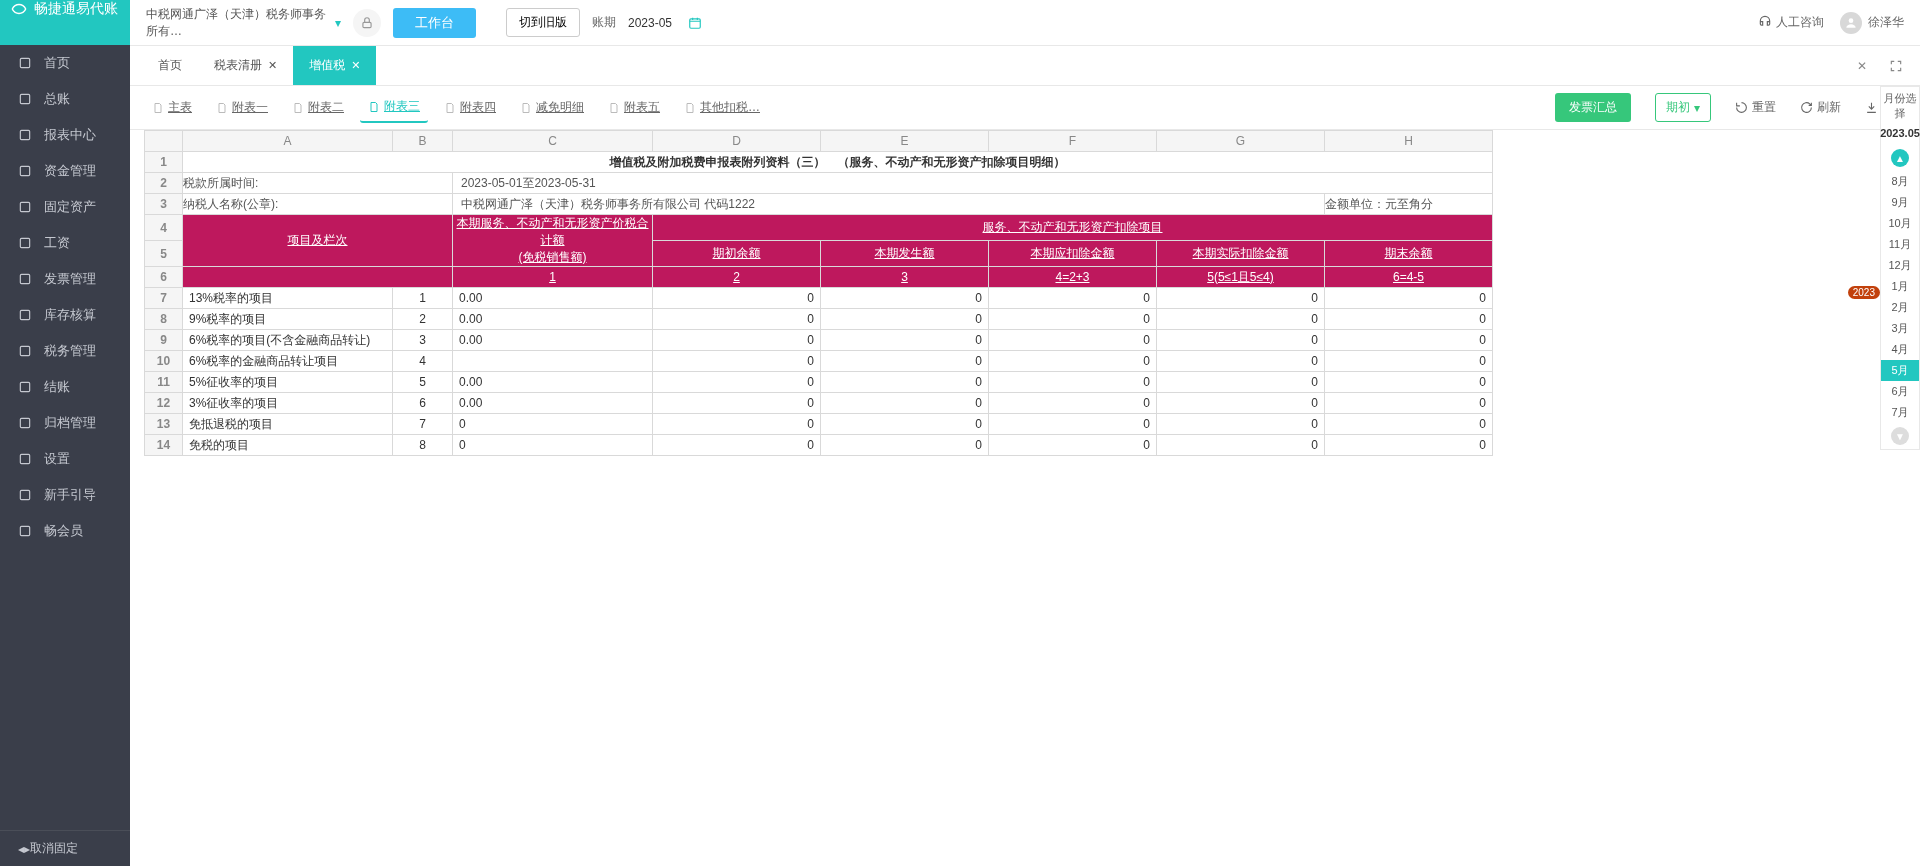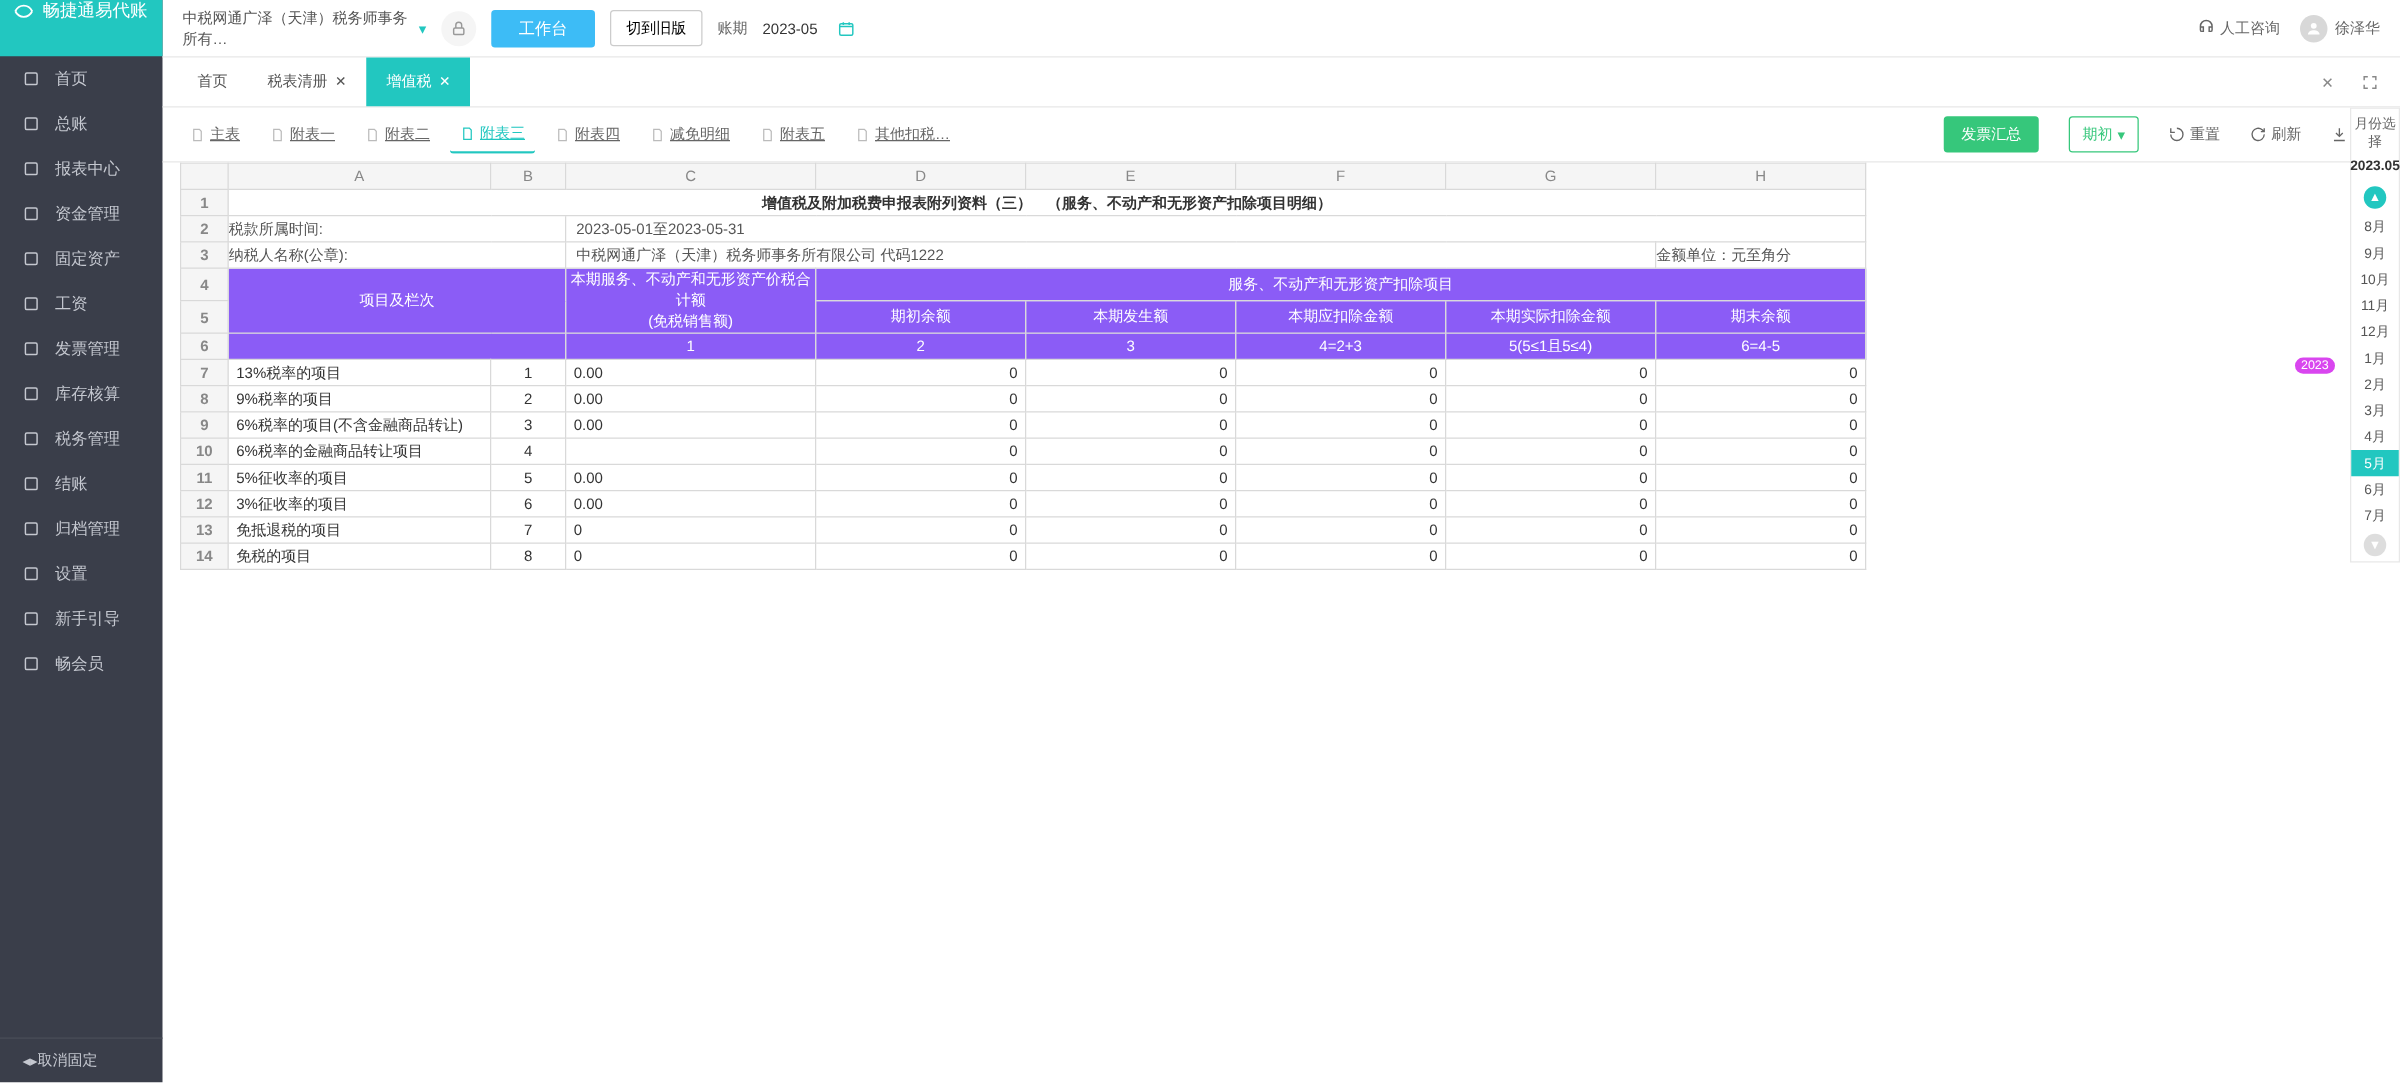--- a/index.html
+++ b/index.html
@@ -17,21 +17,21 @@
 
 
 .main { flex: 1; display: flex; flex-direction: column; position: relative; }
 
 
 .topbar { height: 46px; border-bottom: 1px solid #e8e8e8; display: flex; align-items: center; padding: 0 16px; gap: 12px; }
 .company-select { width: 195px; color: #555; display: flex; align-items: center; cursor: pointer; }
 .company-select .chev { color: #22c7c0; margin-left: 4px; }
 .topbar-btn-icon { width: 28px; height: 28px; border-radius: 50%; background: #f5f5f5; display: flex; align-items: center; justify-content: center; cursor: pointer; }
 .btn-primary { background: #3dbcf6; color: #fff; border: none; border-radius: 3px; padding: 6px 22px; font-size: 13px; cursor: pointer; }
-.btn-outline { background: #fff; border: 1px solid #ccc; border-radius: 3px; padding: 5px 12px; font-size: 12px; cursor: pointer; }
+.btn-outline { background: #fff; border: 1px solid #ccc; border-radius: 3px; padding: 5px 12px; font-size: 12px; cursor: pointer; margin-left: 18px; }
 .period-label { color: #666; }
 .period-value { color: #333; margin-right: 4px; }
 .cal-icon { color: #22c7c0; cursor: pointer; }
 .topbar-right { margin-left: auto; display: flex; align-items: center; gap: 16px; }
 .consult { display: flex; align-items: flex-start; gap: 4px; color: #666; cursor: pointer; }
 .user { display: flex; align-items: center; gap: 6px; color: #666; cursor: pointer; }
 .avatar { width: 22px; height: 22px; border-radius: 50%; background: #d8d8d8; display: flex; align-items: center; justify-content: center; }
 
 
 .pagetabs { height: 40px; border-bottom: 1px solid #e8e8e8; display: flex; align-items: stretch; padding-left: 12px; }
@@ -54,40 +54,40 @@
 
 
 .sheet-wrap { flex: 1; overflow: auto; position: relative; padding: 0 12px 0 14px; }
 .sheet { border-collapse: collapse; table-layout: fixed; width: 1340px; }
 .sheet th, .sheet td { border: 1px solid #d9d9d9; font-size: 12px; height: 21px; }
 .colhead { background: #f5f5f5; text-align: center; color: #888; font-weight: normal; }
 .rowhead { background: #f5f5f5; text-align: center; color: #888; width: 38px; }
 .title-cell { text-align: center; font-size: 15px; font-weight: bold; height: 42px; }
 .info-cell-r { text-align: left; padding-right: 8px; color: #555; }
 .info-cell-l { text-align: left; padding-left: 8px; color: #555; }
-.thead-teal { background: #8b5cf6; color: #fff; text-align: center; }
+.thead-teal { background: #be185d; color: #fff; text-align: center; text-decoration: underline; }
 .data-left { text-align: left; padding-left: 6px; }
 .data-right { text-align: right; padding-right: 6px; }
 .data-center { text-align: center; }
 
 
 .footer { height: 32px; border-top: 1px solid #e8e8e8; display: flex; align-items: center; padding: 0 16px; font-size: 12px; color: #888; }
 .footer .warn { color: #f5a623; }
 .footer-right { margin-left: auto; display: flex; align-items: center; gap: 6px; }
 .footer-input { border: 1px solid #ddd; height: 20px; width: 70px; padding: 0 4px; }
 
 
 .month-panel { position: absolute; right: 0; top: 86px; width: 40px; background: #fff; border: 1px solid #e8e8e8; display: flex; flex-direction: column; align-items: center; font-size: 11px; }
 .month-panel .hdr { padding: 4px 2px; text-align: center; color: #666; }
 .month-panel .year { font-weight: bold; color: #333; padding: 2px 0 6px; }
 .month-panel .arrow { width: 18px; height: 18px; border-radius: 50%; background: #22c7c0; color: #fff; display: flex; align-items: center; justify-content: center; margin: 4px 0; cursor: pointer; font-size: 10px; }
 .month-panel .arrow.off { background: #ddd; }
 .month-panel .m { padding: 3px 6px; cursor: pointer; color: #555; width: 100%; text-align: center; }
 .month-panel .m.active { background: #22c7c0; color: #fff; }
-.year-badge { position: absolute; right: 52px; top: 286px; background: #d946ef; color: #fff; font-size: 10px; padding: 1px 5px; border-radius: 8px; }
+.year-badge { position: absolute; right: 40px; top: 286px; background: #c2410c; color: #fff; font-size: 10px; padding: 1px 5px; border-radius: 8px; }
 
 svg { display: block; }
 </style>
 </head>
 <body>
 
 <div class="app">
 
   <div class="sidebar">
     <div class="logo">

